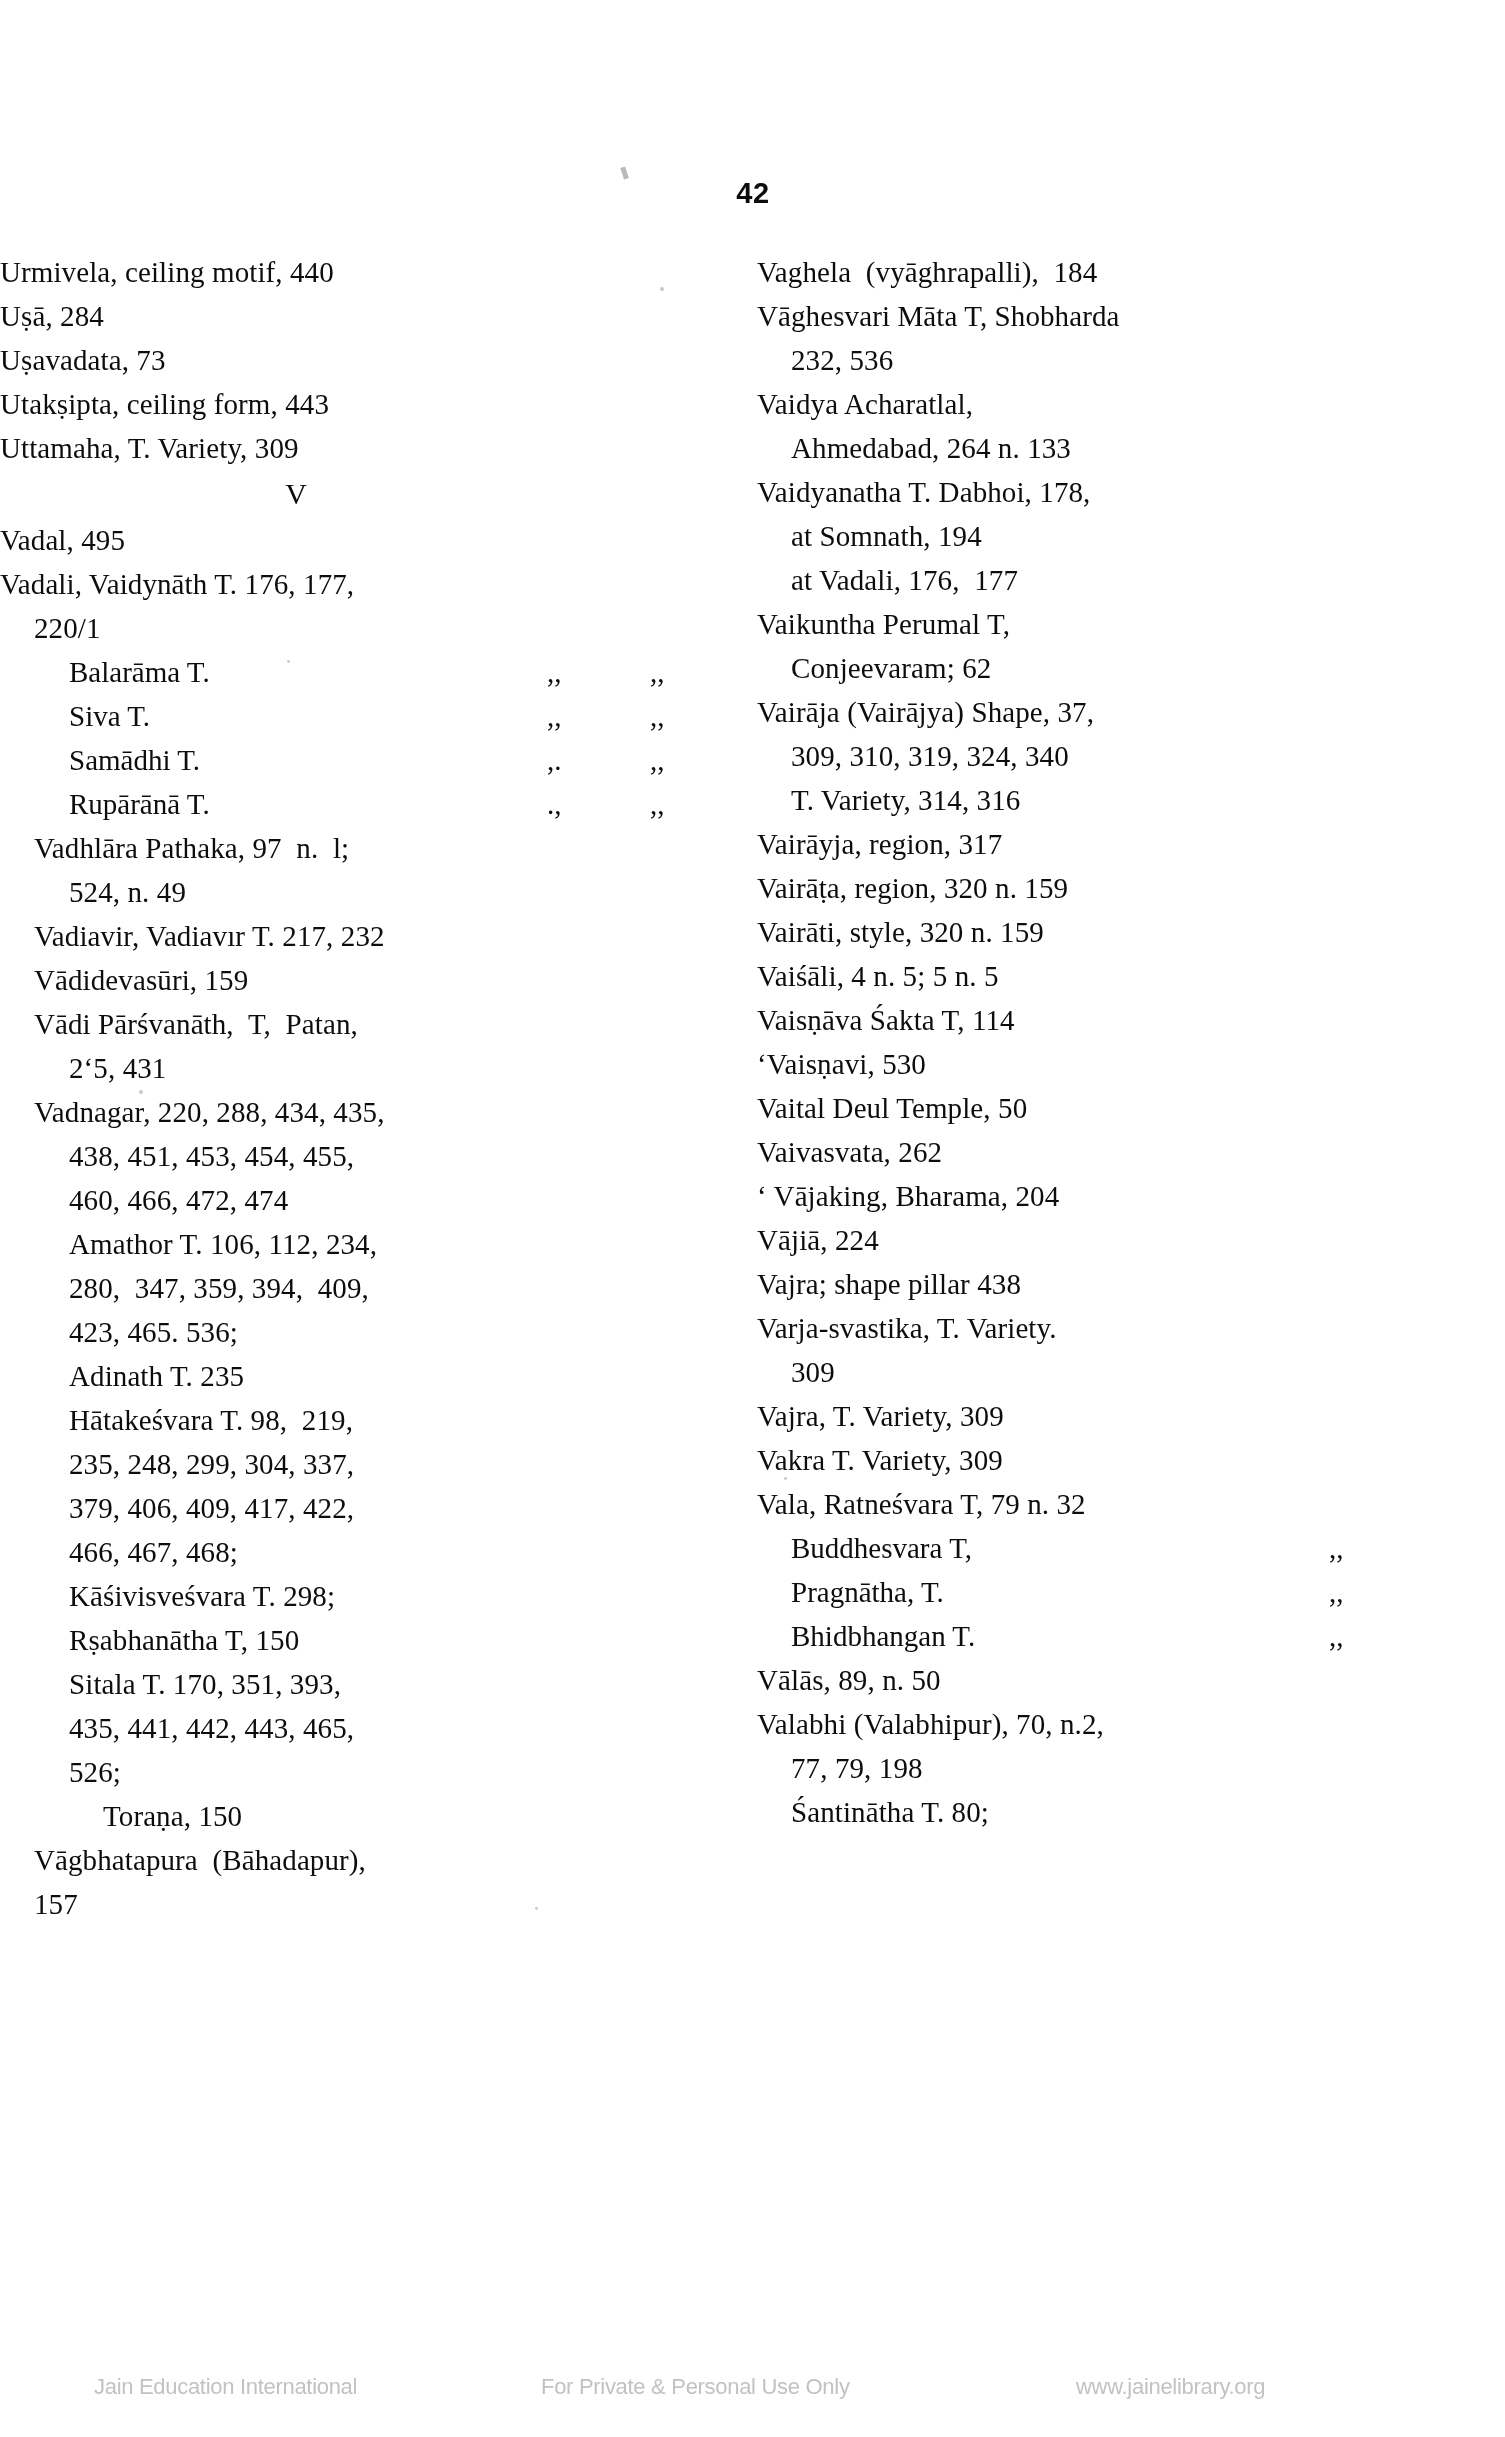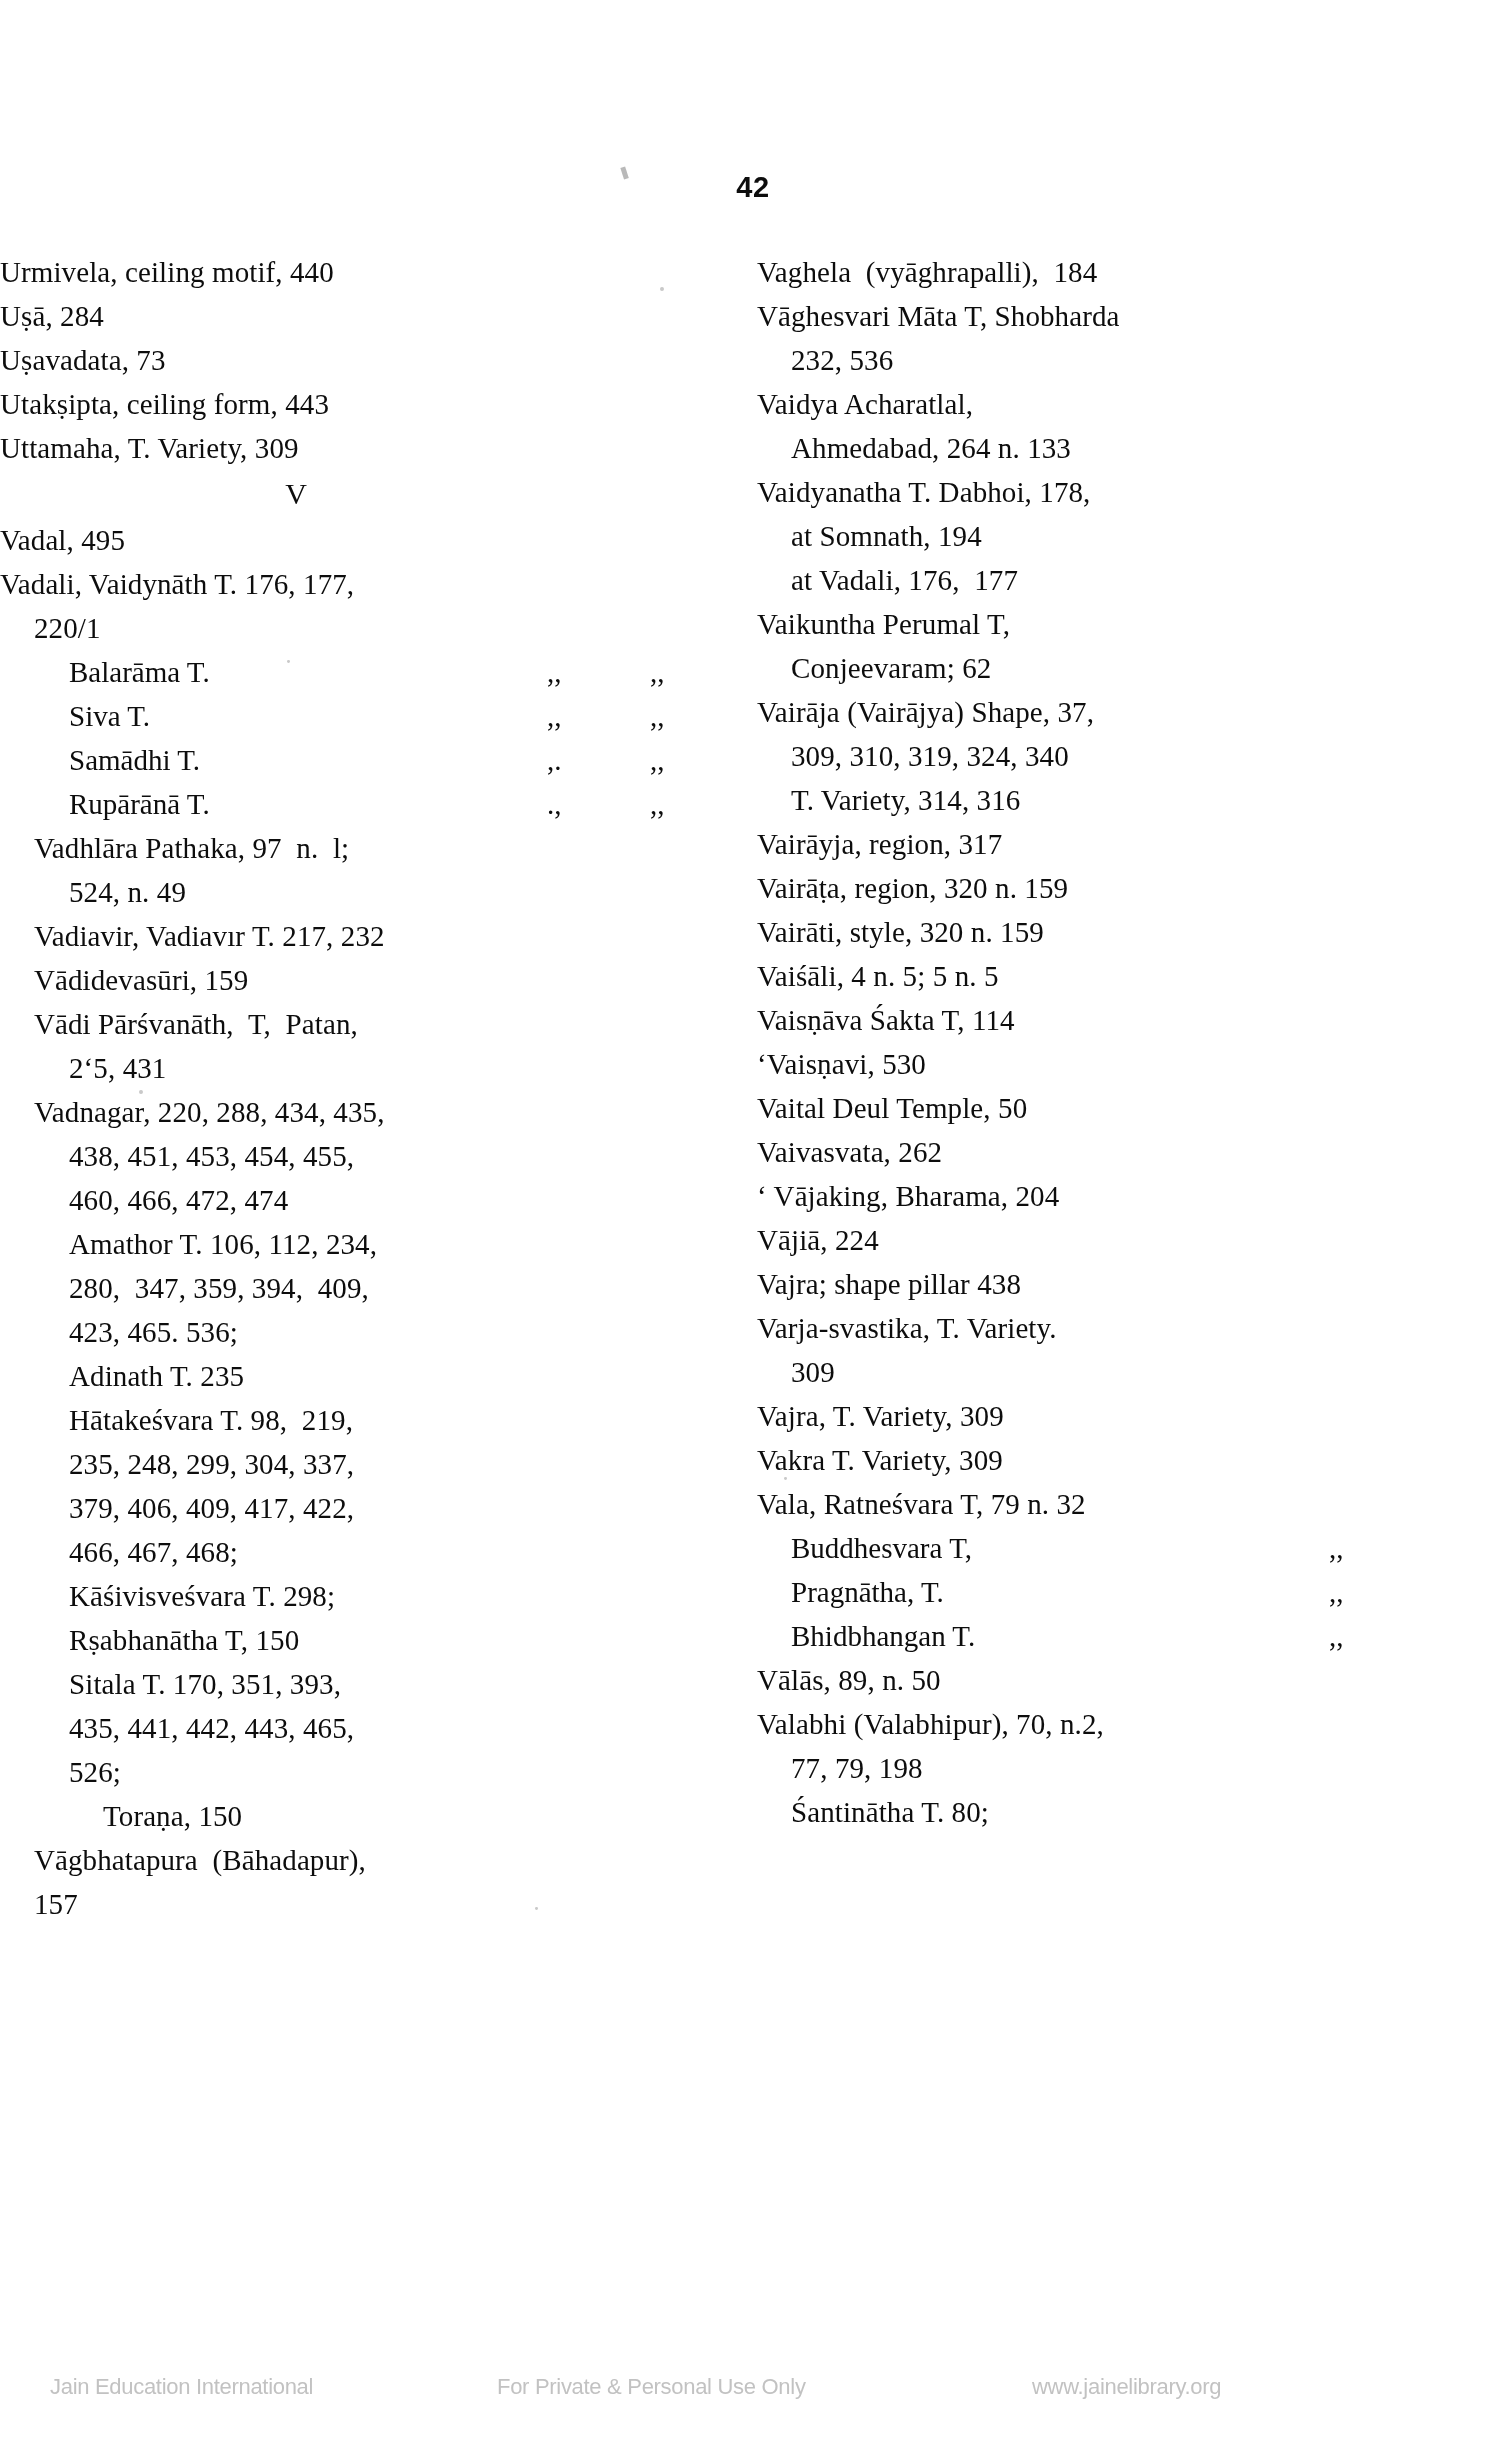--- a/index.html
+++ b/index.html
@@ -12,21 +12,21 @@
     height: 2438px;
     position: relative;
     font-family: "Liberation Serif", "DejaVu Serif", serif;
     color: #0d0d0d;
     overflow: hidden;
   }
 
   
   .page-number {
     position: absolute;
-    top: 171px;
+    top: 177px;
     left: 0;
     width: 1506px;
     text-align: center;
     font-family: "Liberation Sans", sans-serif;
     font-weight: bold;
     font-size: 29px;
     letter-spacing: 0.5px;
   }
   .speck-top {
     position: absolute;
@@ -96,21 +96,21 @@
     position: absolute;
     top: 2374px;
     left: 0;
     width: 1506px;
     display: flex;
     color: #c2c2c2;
     font-family: "Liberation Sans", sans-serif;
     font-size: 22px;
     letter-spacing: -0.3px;
   }
-  .footer .f-left   { width: 447px; text-align: left; padding-left: 50px; }
+  .footer .f-left   { width: 447px; text-align: left; padding-left: 94px; }
   .footer .f-center { width: 535px; text-align: left; }
   .footer .f-right  { flex: 1;      text-align: left; }
 
   
   .speck {
     position: absolute;
     background: #c9c9c9;
     border-radius: 50%;
   }
 </style>

